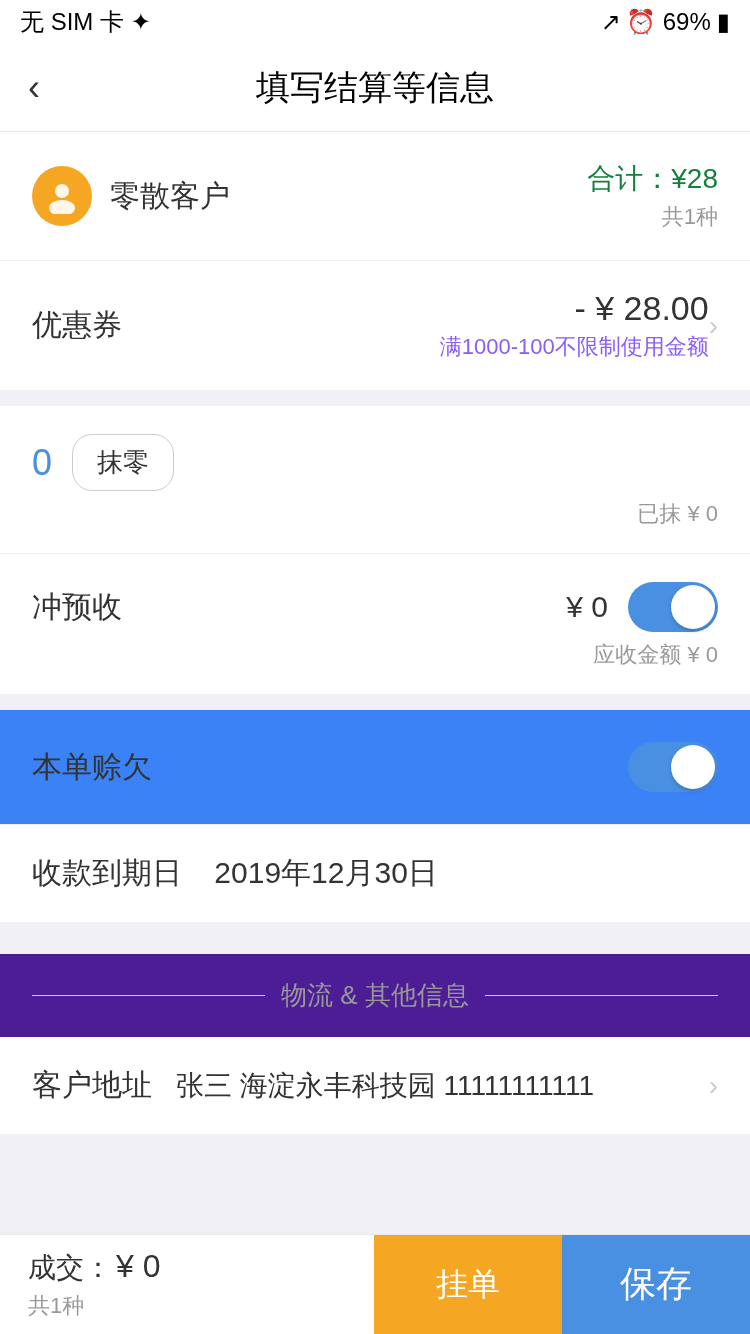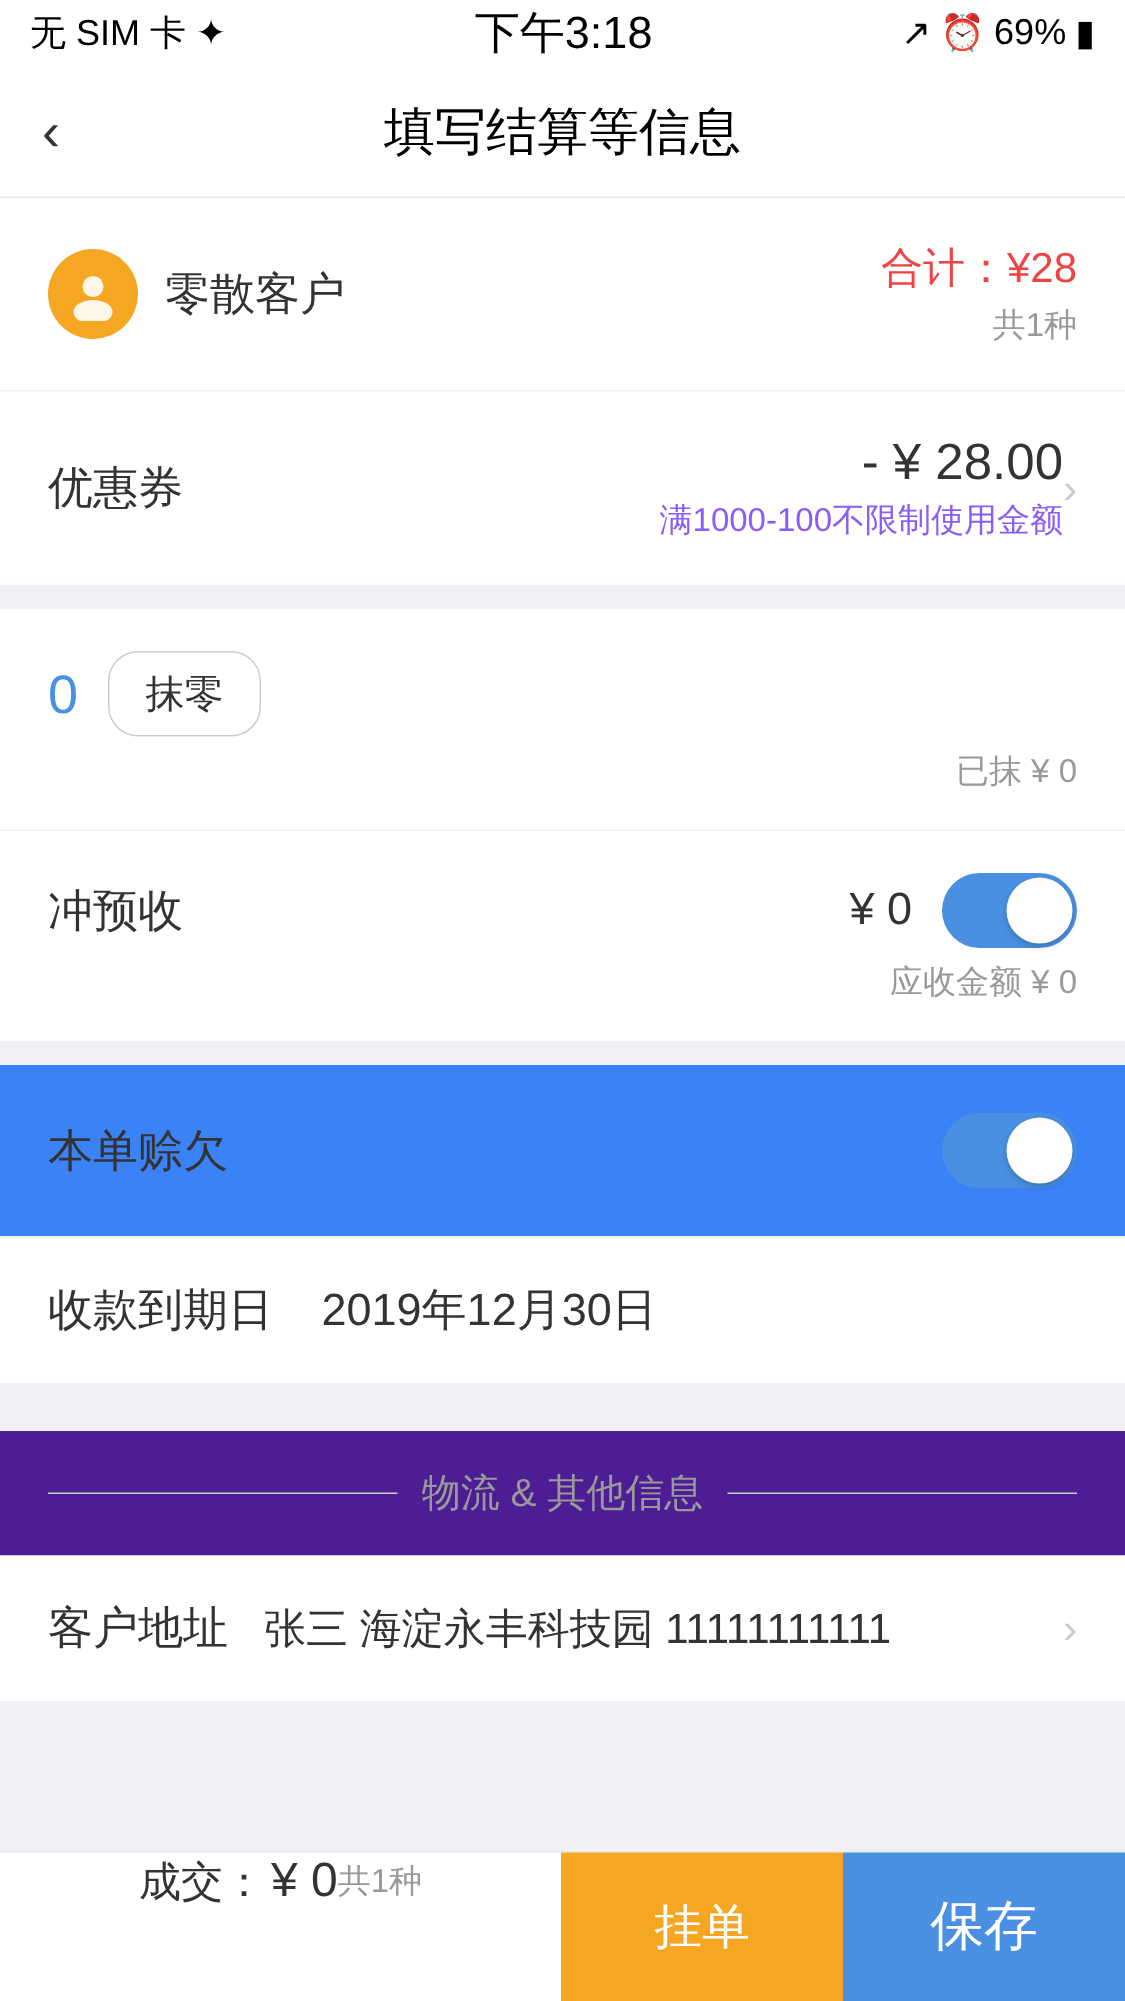--- a/index.html
+++ b/index.html
@@ -77,21 +77,21 @@
       border-radius: 50%;
       background: #f5a623;
       display: flex;
       align-items: center;
       justify-content: center;
       color: #fff;
       font-size: 28px;
     }
     .customer-name { font-size: 30px; color: #333; }
     .customer-right { text-align: right; }
-    .total-amount { font-size: 28px; color: #ef4444; }
+    .total-amount { font-size: 28px; color: #15803d; }
     .total-count { font-size: 22px; color: #999; margin-top: 4px; }
 
     
     .coupon-row {
       display: flex;
       align-items: center;
       justify-content: space-between;
       padding: 28px 32px;
       border-top: 1px solid #f0f0f0;
     }
@@ -244,21 +244,21 @@
       bottom: 0;
       width: 750px;
       height: 100px;
       display: flex;
       background: #fff;
       border-top: 1px solid #e8e8e8;
     }
     .bottom-summary {
       flex: 1;
       display: flex;
-      flex-direction: row;
+      flex-direction: column;
       justify-content: center;
       padding: 0 28px;
     }
     .bottom-count { font-size: 22px; color: #999; margin-top: 4px; }
     .btn-pending {
       width: 188px;
       background: #f5a623;
       color: #fff;
       font-size: 32px;
       display: flex;
@@ -277,21 +277,20 @@
       cursor: pointer;
     }
   </style>
 </head>
 <body>
 
 <div class="status-bar">
   <div class="status-left">
     <span>无 SIM 卡 ✦</span>
   </div>
-  <div class="status-center">下午3:18</div>
   <div class="status-right">
     <span>↗</span>
     <span>⏰</span>
     <span>69%</span>
     <span>▮</span>
   </div>
 </div>
 
 <div class="nav-bar">
   <span class="nav-back">‹</span>

